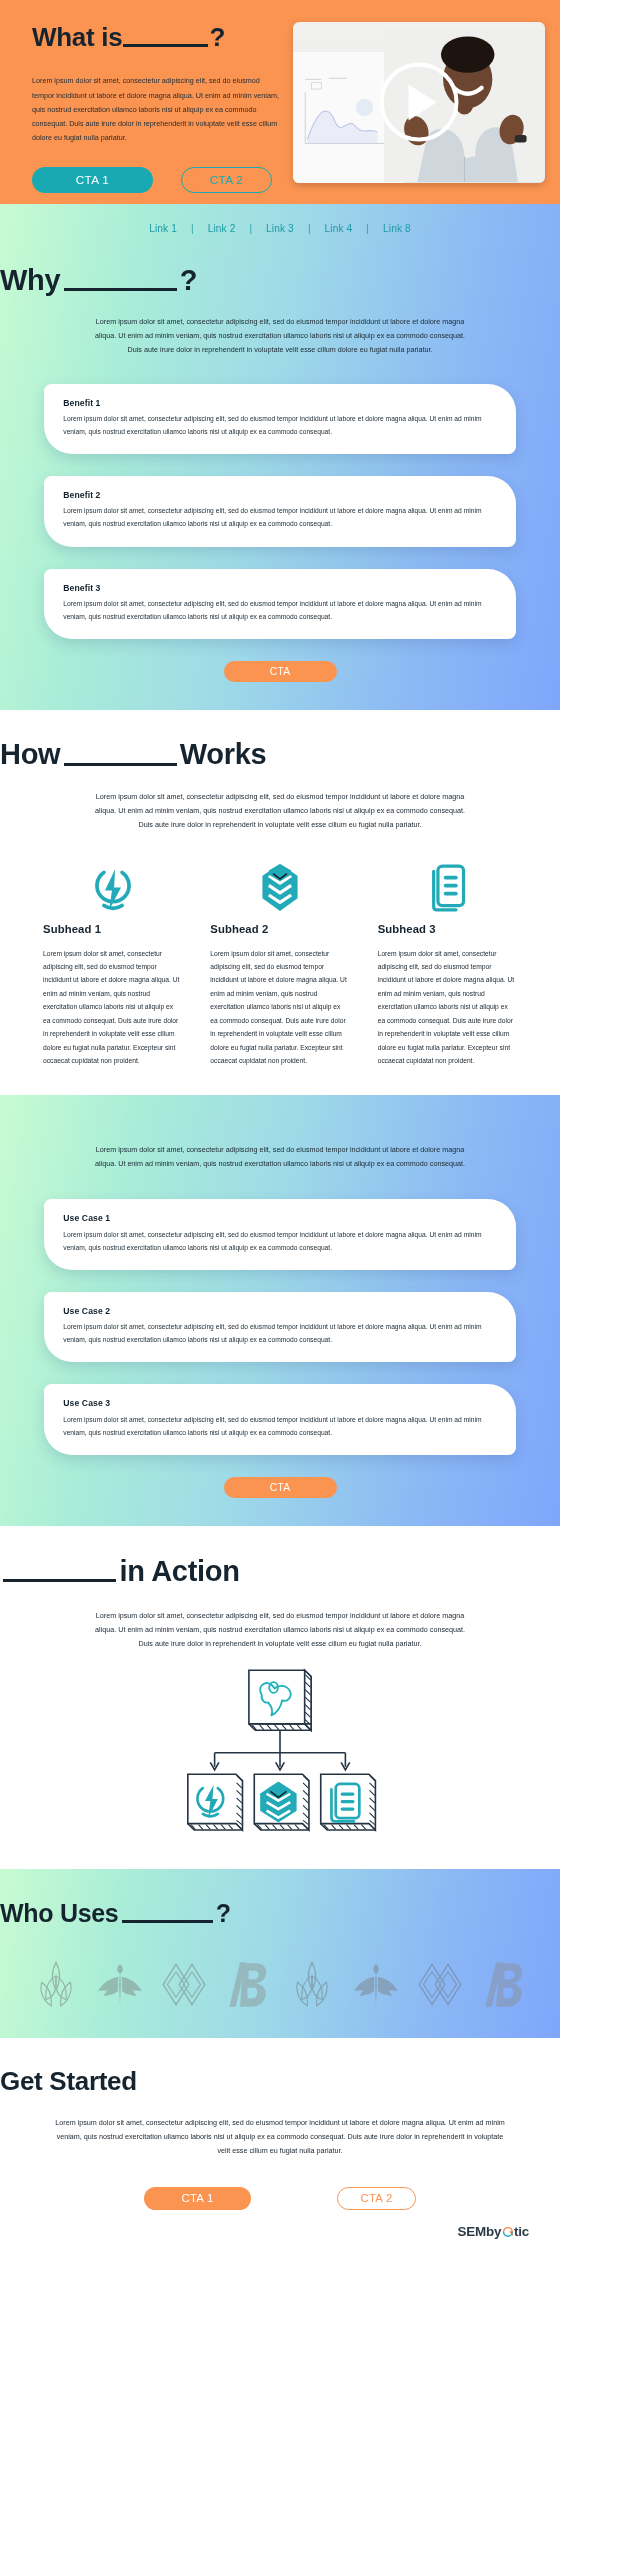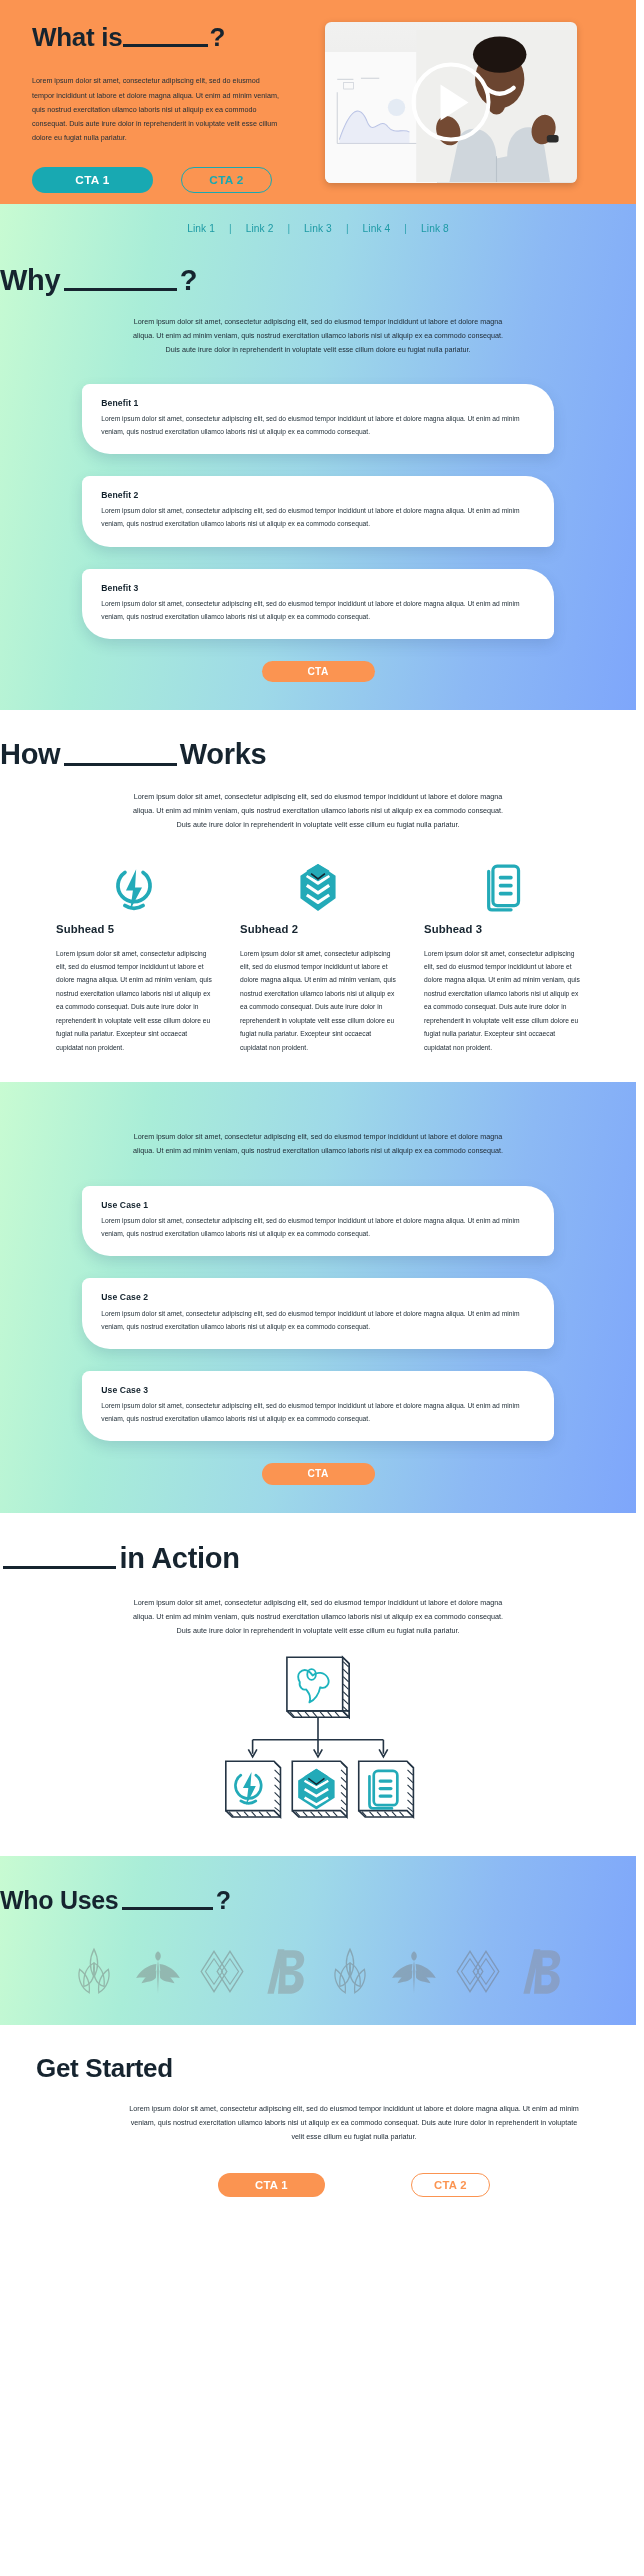--- a/index.html
+++ b/index.html
@@ -7,21 +7,21 @@
   body{
     font-family:"Liberation Sans", sans-serif;
     background:#ffffff;
     color:#1d2b36;
     -webkit-font-smoothing:antialiased;
   }
   .page{width:644px;position:relative;overflow:hidden;}
 
   
   .grad{background:linear-gradient(100deg,#c8fbd2 0%,#a9edd8 22%,#9ed9e8 48%,#8cb9f4 76%,#7ea6fb 100%);}
-  .sec{position:relative;width:636px;}
+  .sec{position:relative;width:560px;}
   .h1{
     font-size:29px;font-weight:700;letter-spacing:-0.3px;color:#16242f;
     line-height:1.08;
   }
   .blank{
     display:inline-block;border-bottom:3.8px solid #16242f;
     width:113px;vertical-align:-1.1px;margin:0 3.2px;
   }
   .blank.sm{width:91px;border-bottom-width:3.2px;}
   .body-center{
@@ -31,21 +31,21 @@
 
   
   .hero{background:#fb9451;height:204px;display:flex;align-items:flex-start;padding:21.5px 32px 0 32px;}
   .hero-left{width:279px;padding-top:2.1px;}
   .hero-title{font-size:26px;font-weight:700;color:#16242f;line-height:1.05;letter-spacing:-0.3px;white-space:nowrap;}
   .hero-title .blank{width:85px;border-bottom-width:3.2px;margin:0 1.1px;}
   .hero-copy{margin-top:23.6px;font-size:7.2px;line-height:1.95;color:#1d2b36;width:247px;}
   .hero-btns{margin-top:22.5px;display:flex;gap:28px;}
   .btn{
     display:inline-flex;align-items:center;justify-content:center;
-    font-size:11.8px;font-weight:700;letter-spacing:0.3px;cursor:pointer;user-select:none;
+    font-size:11.8px;font-weight:400;letter-spacing:0.3px;cursor:pointer;user-select:none;
   }
   .btn-teal{width:121px;height:26px;background:#18a9b2;color:#fff;border-radius:15px 15px 15px 15px;}
   .btn-teal-outline{width:91px;height:26px;background:transparent;color:#18a9b2;border:1.1px solid #18a9b2;border-radius:15px;}
   .hero-video{
     position:relative;width:252px;height:161px;margin-left:14px;border-radius:6.4px;overflow:hidden;
     box-shadow:0 2.1px 7.5px rgba(0,0,0,.18);flex:none;
   }
   .vid-bg{position:absolute;inset:0;background:
       linear-gradient(180deg,#f1f1f0 0%,#ececeb 45%,#e6e6e4 100%);}
   .vid-board{position:absolute;left:0;top:30px;width:113px;height:131px;background:#fafafa;border-right:1.1px solid #e2e2e0;}
@@ -87,21 +87,21 @@
   .col{width:156px;}
   .col-ico{height:52px;display:flex;align-items:flex-end;justify-content:center;margin-bottom:10.7px;}
   .col h4{font-size:11.3px;font-weight:700;color:#16242f;margin-bottom:11.8px;letter-spacing:0.1px;}
   .col p{font-size:6.7px;line-height:2.0;color:#202c36;}
 
   
   .logos{display:flex;justify-content:center;align-items:center;gap:18px;padding:0 21.5px;}
   .logo{width:46px;height:49px;opacity:.42;filter:grayscale(1);}
 
   
-  .footer{background:#fff;padding:29px 0 14px 0;margin-left:36px;}
+  .footer{background:#fff;padding:29px 0 14px 0;}
   .foot-btns{display:flex;justify-content:center;gap:86px;margin-top:29px;}
   .btn-orange-solid{width:107px;height:23.6px;background:#fb9451;color:#fff;border-radius:13px;font-size:11.3px;}
   .btn-orange-outline{width:79px;height:23.6px;color:#fb9451;border:1.1px solid #fb9451;border-radius:13px;font-size:11.3px;background:transparent;}
   .brand{display:flex;justify-content:flex-end;align-items:center;padding:14px 31px 0 0;}
   .brand-txt{font-size:13.4px;font-weight:700;color:#2b3a47;letter-spacing:-0.2px;display:flex;align-items:center;}
 </style>
 </head>
 <body>
 
 <div class="page">
@@ -190,21 +190,21 @@
 
     <div class="cols" style="margin-top:28px;">
       <div class="col">
         <div class="col-ico">
           <svg width="40" height="46" viewBox="0 0 74 86">
             <path d="M20 12 A30 30 0 1 0 54 12" fill="none" stroke="#23aab8" stroke-width="7" stroke-linecap="round"></path>
             <path d="M20 74 A30 30 0 0 0 54 74" fill="none" stroke="#23aab8" stroke-width="7" stroke-linecap="round"></path>
             <path d="M41 6 L22 46 L35 46 L30 82 L52 40 L39 40 Z" fill="#23aab8"></path>
           </svg>
         </div>
-        <h4 style="text-align:left;">Subhead 5</h4>
+        <h4 style="text-align:left;">Subhead 1</h4>
         <p>Lorem ipsum dolor sit amet, consectetur adipiscing elit, sed do eiusmod tempor incididunt ut labore et dolore magna aliqua. Ut enim ad minim veniam, quis nostrud exercitation ullamco laboris nisi ut aliquip ex ea commodo consequat. Duis aute irure dolor in reprehenderit in voluptate velit esse cillum dolore eu fugiat nulla pariatur. Excepteur sint occaecat cupidatat non proident.</p>
       </div>
 
       <div class="col">
         <div class="col-ico">
           <svg width="40" height="49" viewBox="0 0 74 92">
             <path d="M37 2 L70 24 L70 66 L37 90 L4 66 L4 24 Z" fill="#23aab8"></path>
             <path d="M16 24 L37 38 L58 24" fill="none" stroke="#ffffff" stroke-width="6" stroke-linejoin="round"></path>
             <path d="M16 42 L37 56 L58 42" fill="none" stroke="#ffffff" stroke-width="6" stroke-linejoin="round"></path>
             <path d="M16 60 L37 74 L58 60" fill="none" stroke="#ffffff" stroke-width="6" stroke-linejoin="round"></path>
@@ -392,16 +392,28 @@
 
   <section class="sec footer">
     <h2 class="h1" style="font-size:26px;">Get Started</h2>
     <p class="body-center" style="margin-top:20.4px;width:451px;">Lorem ipsum dolor sit amet, consectetur adipiscing elit, sed do eiusmod tempor incididunt ut labore et dolore magna aliqua. Ut enim ad minim veniam, quis nostrud exercitation ullamco laboris nisi ut aliquip ex ea commodo consequat. Duis aute irure dolor in reprehenderit in voluptate velit esse cillum eu fugiat nulla pariatur.</p>
 
     <div class="foot-btns">
       <div class="btn btn-orange-solid">CTA 1</div>
       <div class="btn btn-orange-outline">CTA 2</div>
     </div>
 
+    <div class="brand">
+      <span class="brand-txt">
+        <span>SEMby</span>
+        <svg width="11.8" height="11.8" viewBox="0 0 22 22" style="margin:0 0.5px;">
+          <path d="M11 3 A8 8 0 0 1 19 11 L16 11 L20 16 L22 11 L19 11" fill="none" stroke="#f28a45" stroke-width="2.6"></path>
+          <path d="M11 3 A8 8 0 0 0 3 11" fill="none" stroke="#f28a45" stroke-width="2.6"></path>
+          <path d="M11 19 A8 8 0 0 1 3 11" fill="none" stroke="#1fa9b5" stroke-width="2.6"></path>
+          <path d="M11 19 A8 8 0 0 0 19 11" fill="none" stroke="#1fa9b5" stroke-width="2.6"></path>
+        </svg>
+        <span>tic</span>
+      </span>
+    </div>
   </section>
 
 </div>
 
 
 </body></html>

